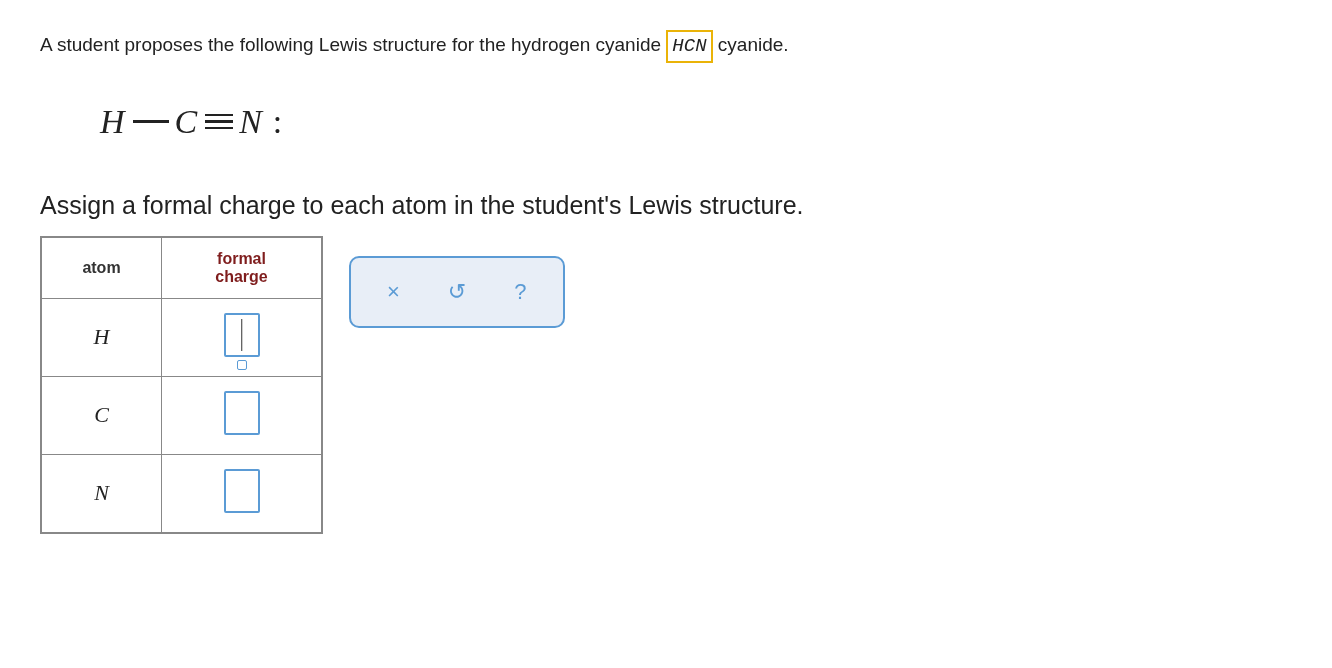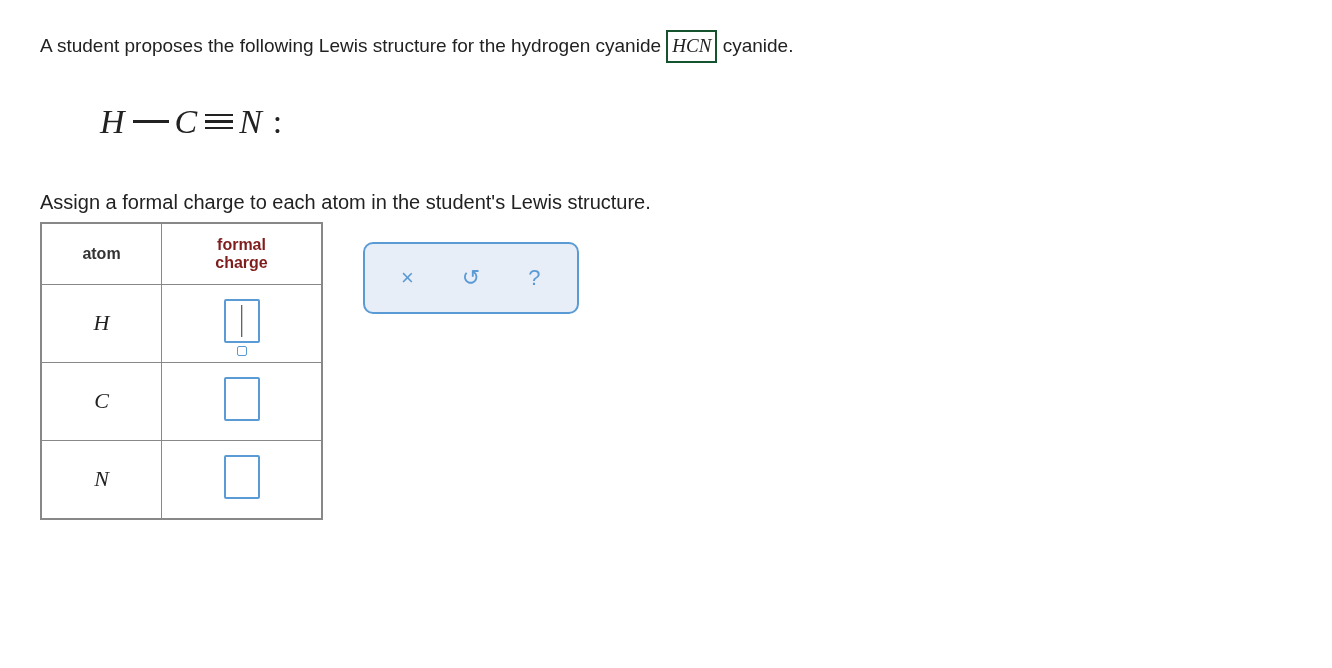--- a/index.html
+++ b/index.html
@@ -79,28 +79,28 @@
       font-size: 34px;
     }
 
     .lewis-colon {
       font-size: 34px;
       font-family: 'Times New Roman', serif;
       margin-left: 0px;
     }
 
     .assign-text {
-      font-size: 20px;
-      margin-bottom: 8px;
+      font-size: 25px;
+      margin-bottom: 16px;
     }
 
     .content-row {
       display: flex;
       align-items: flex-start;
-      gap: 40px;
+      gap: 26px;
     }
 
     .table-container {
       border: 1.5px solid #888;
     }
 
     table {
       border-collapse: collapse;
       min-width: 280px;
     }
@@ -208,24 +208,24 @@
 
     .toolbar-icon {
       font-size: 22px;
       color: #5b9bd5;
       cursor: pointer;
       user-select: none;
     }
 
     .overline-hcn {
       display: inline-block;
-      border: 2px solid #14532d;
+      border: 2px solid #eab308;
       padding: 0 4px;
       font-style: italic;
-      font-family: Liberation Serif, serif;
+      font-family: Liberation Mono, monospace;
       font-size: 19px;
     }
   </style>
 </head>
 <body>
 
 <p class="intro-text">
   <span>A student proposes the following Lewis structure for the hydrogen cyanide </span><span class="overline-hcn"><span>HCN</span></span><span> cyanide.</span>
 </p>
 

